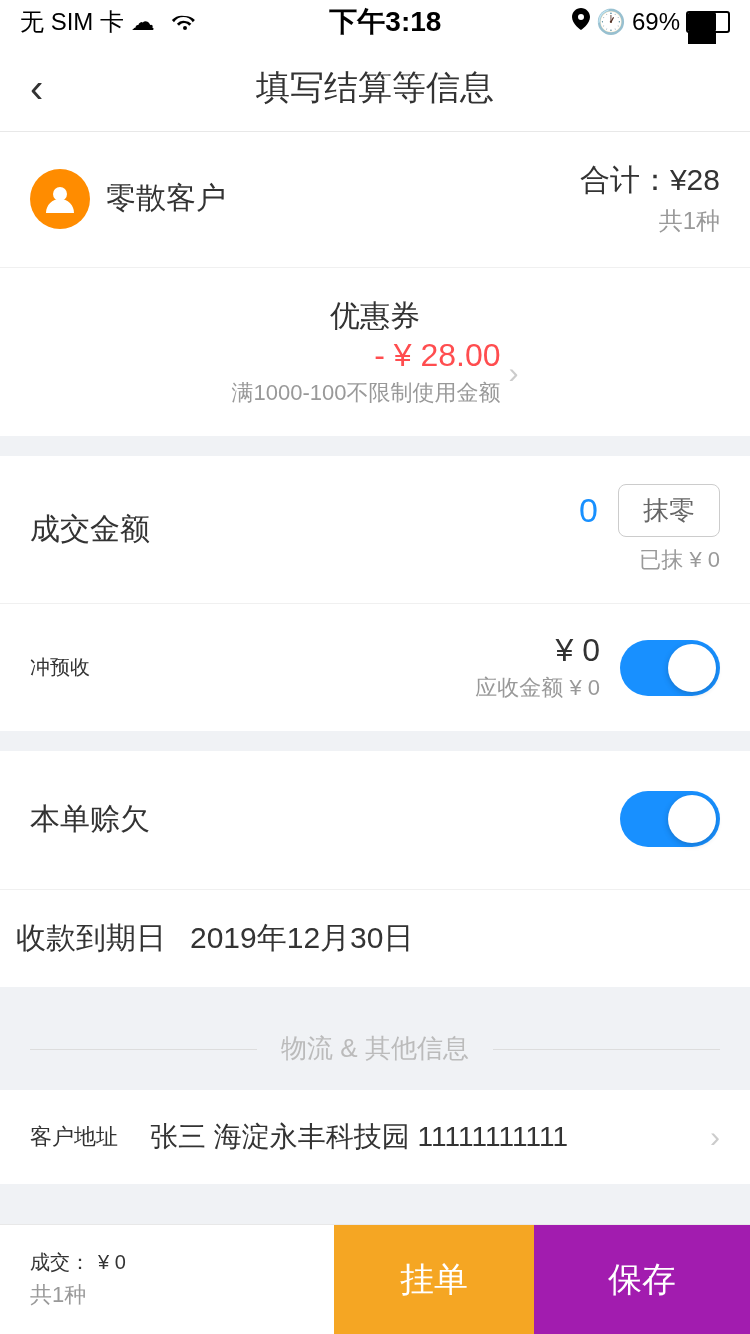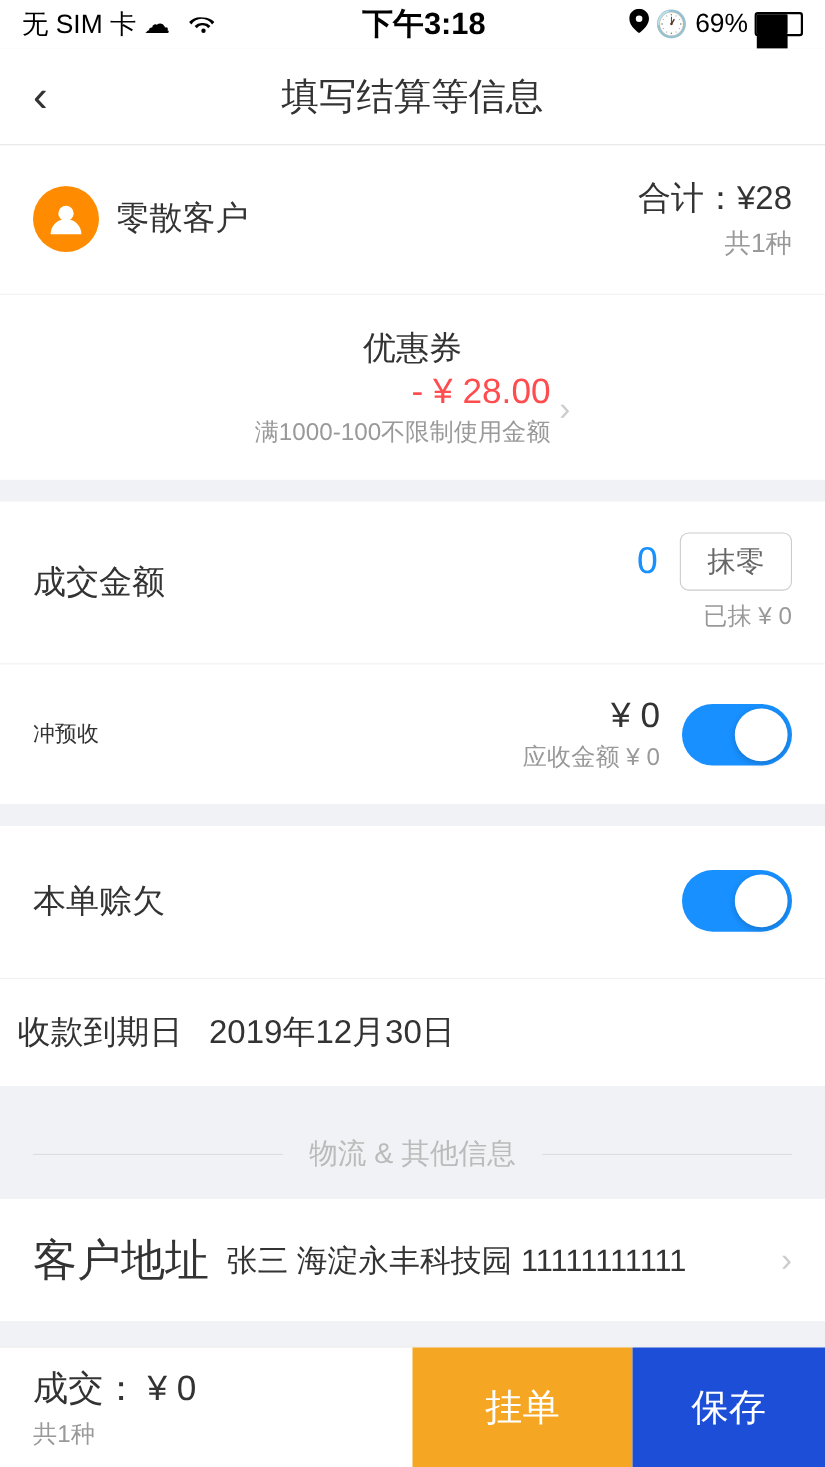--- a/index.html
+++ b/index.html
@@ -285,24 +285,24 @@
 
     
     .address-row {
       background: #fff;
       padding: 28px 30px;
       display: flex;
       align-items: center;
       justify-content: space-between;
     }
     .address-label {
-      font-size: 40px;
+      font-size: 22px;
       color: #333;
       flex-shrink: 0;
-      margin-right: 16px;
+      margin-right: 32px;
     }
     .address-value {
       font-size: 28px;
       color: #333;
       flex: 1;
     }
 
     
     .empty-space {
       background: #f0f2f5;
@@ -320,21 +320,21 @@
       background: #fff;
       display: flex;
       align-items: center;
       border-top: 1px solid #e8e8e8;
     }
     .bottom-summary {
       flex: 1;
       padding: 0 30px;
     }
     .bottom-deal {
-      font-size: 32px;
+      font-size: 20px;
       color: #333;
       display: flex;
       align-items: center;
       gap: 8px;
     }
     .bottom-count {
       font-size: 22px;
       color: #999;
       margin-top: 4px;
     }
@@ -343,23 +343,23 @@
       height: 110px;
       background: #f5a623;
       display: flex;
       align-items: center;
       justify-content: center;
       font-size: 34px;
       color: #fff;
       cursor: pointer;
     }
     .btn-save {
-      width: 175px;
+      width: 216px;
       height: 110px;
-      background: #1d4ed8;
+      background: #a21caf;
       display: flex;
       align-items: center;
       justify-content: center;
       font-size: 34px;
       color: #fff;
       cursor: pointer;
     }
     .battery-icon { 
       display: inline-block;
       width: 44px;

